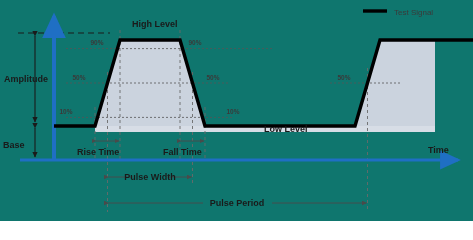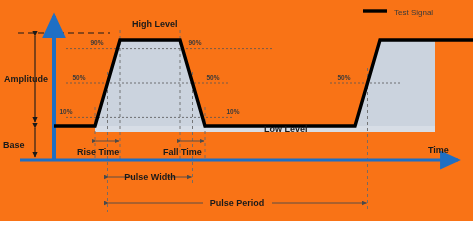--- a/index.html
+++ b/index.html
@@ -7,21 +7,21 @@
     padding: 0;
     background: #ffffff;
   }
   body {
     font-family: "Liberation Sans", sans-serif;
   }
   #diagram-root {
     position: relative;
     width: 473px;
     height: 221px;
-    background: #f97316;
+    background: #0f766e;
     overflow: hidden;
   }
   svg#pulse-svg {
     position: absolute;
     left: 0;
     top: 0;
     width: 473px;
     height: 221px;
     display: block;
   }

